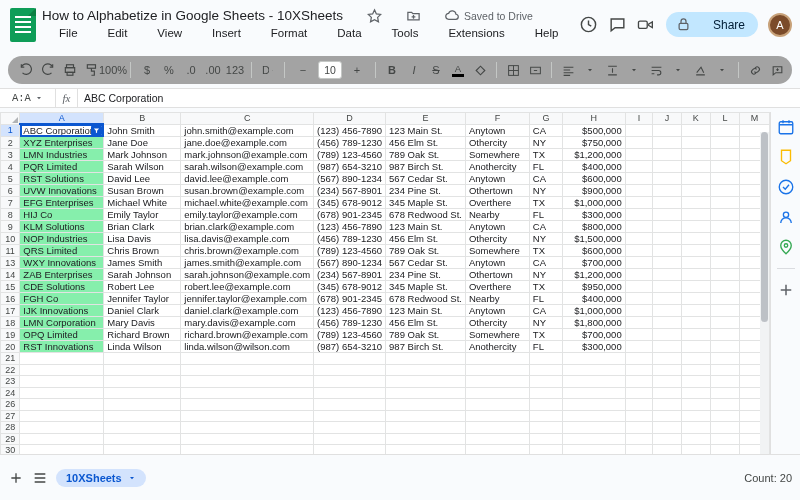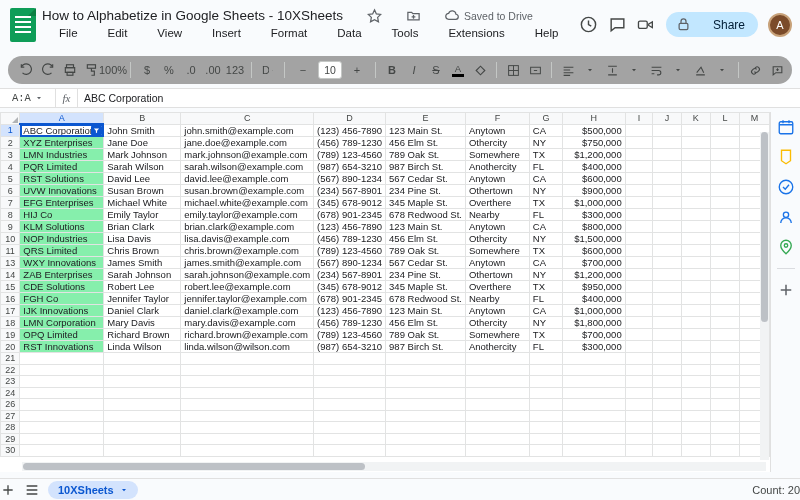--- a/index.html
+++ b/index.html
@@ -279,26 +279,26 @@
     padding-top: 6px;
     gap: 12px;
   }
   .sp-icon { width: 18px; height: 18px; color: #5f6368; }
   .sp-divider { width: 18px; height: 1px; background: #dadce0; }
 
   
   .bottombar {
     position: absolute;
     left: 0; right: 0; bottom: 0;
-    height: 22px;
+    height: 46px;
     background: #f9fbfd;
     border-top: 1px solid #e0e0e0;
     display: flex;
     align-items: center;
-    padding: 0 0;
+    padding: 0 8px;
     font-size: 11px;
     color: #444746;
     gap: 8px;
   }
   .bb-icon { width: 16px; height: 16px; color: #444746; }
   .sheettab {
     display: flex; align-items: center; gap: 6px;
     background: #d3e3fd;
     color: #0b57d0;
     border-radius: 14px;

